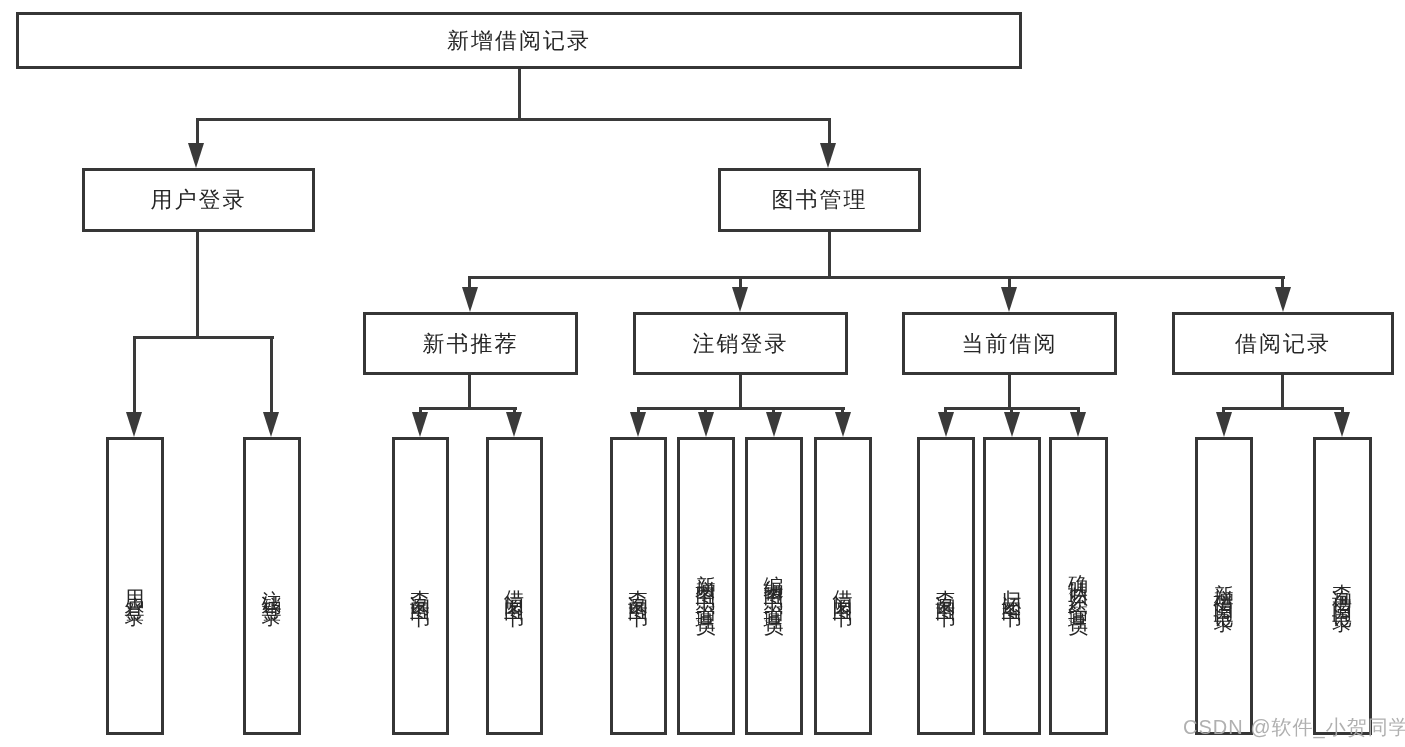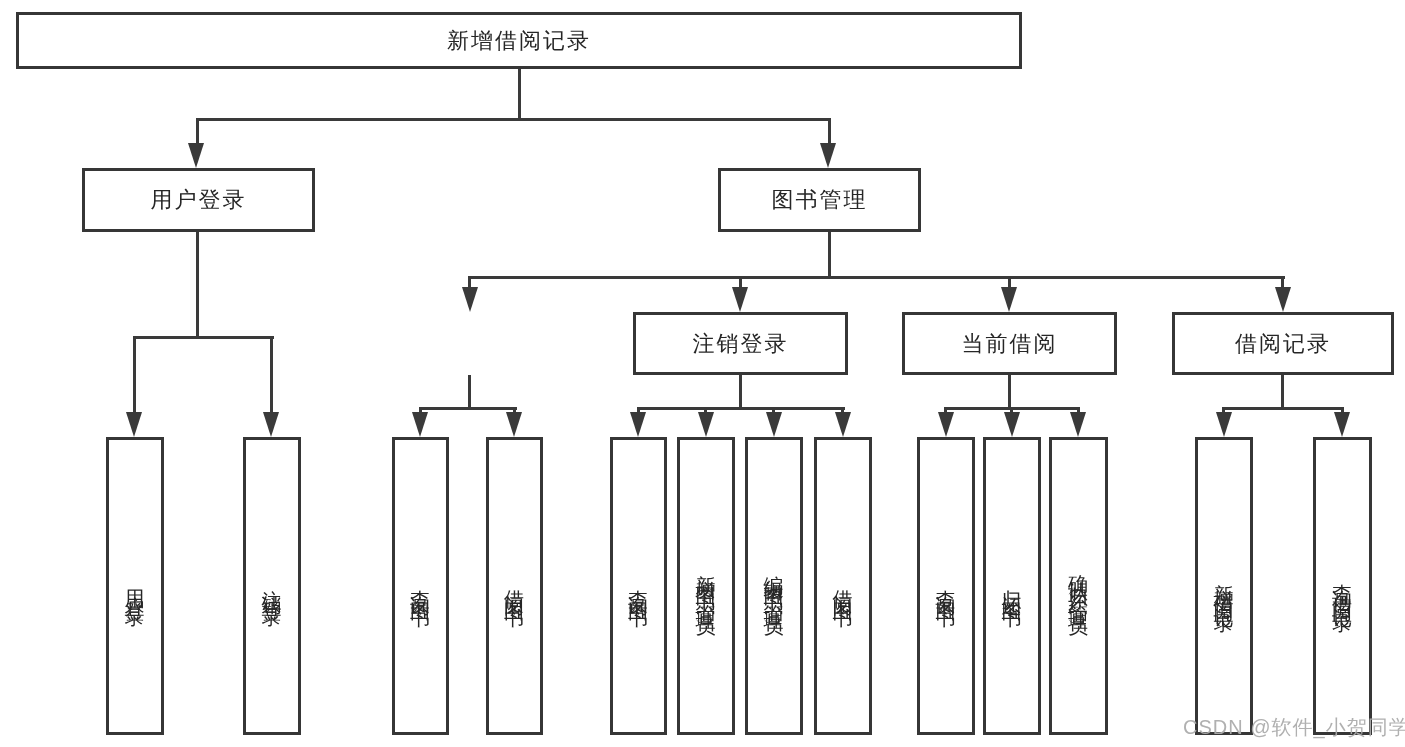--- a/index.html
+++ b/index.html
@@ -59,20 +59,23 @@
   <div class="hline" style="left:468px; top:276px; width:817px;"></div>
   <div class="vline" style="left:468px; top:279px; height:11px;"></div>
   <div class="arrow" style="left:462px; top:287px;"></div>
   <div class="vline" style="left:739px; top:279px; height:11px;"></div>
   <div class="arrow" style="left:732px; top:287px;"></div>
   <div class="vline" style="left:1008px; top:279px; height:11px;"></div>
   <div class="arrow" style="left:1001px; top:287px;"></div>
   <div class="vline" style="left:1281px; top:279px; height:11px;"></div>
   <div class="arrow" style="left:1275px; top:287px;"></div>
 
+  <div class="node h-label" style="left:363px; top:312px; width:215px; height:63px;">
+    <span>新书推荐</span>
+  </div>
   <div class="node h-label" style="left:633px; top:312px; width:215px; height:63px;">
     <span>注销登录</span>
   </div>
   <div class="node h-label" style="left:1172px; top:312px; width:222px; height:63px;">
     <span>借阅记录</span>
   </div>
   <div class="node h-label" style="left:902px; top:312px; width:215px; height:63px;">
     <span>当前借阅</span>
   </div>
 

